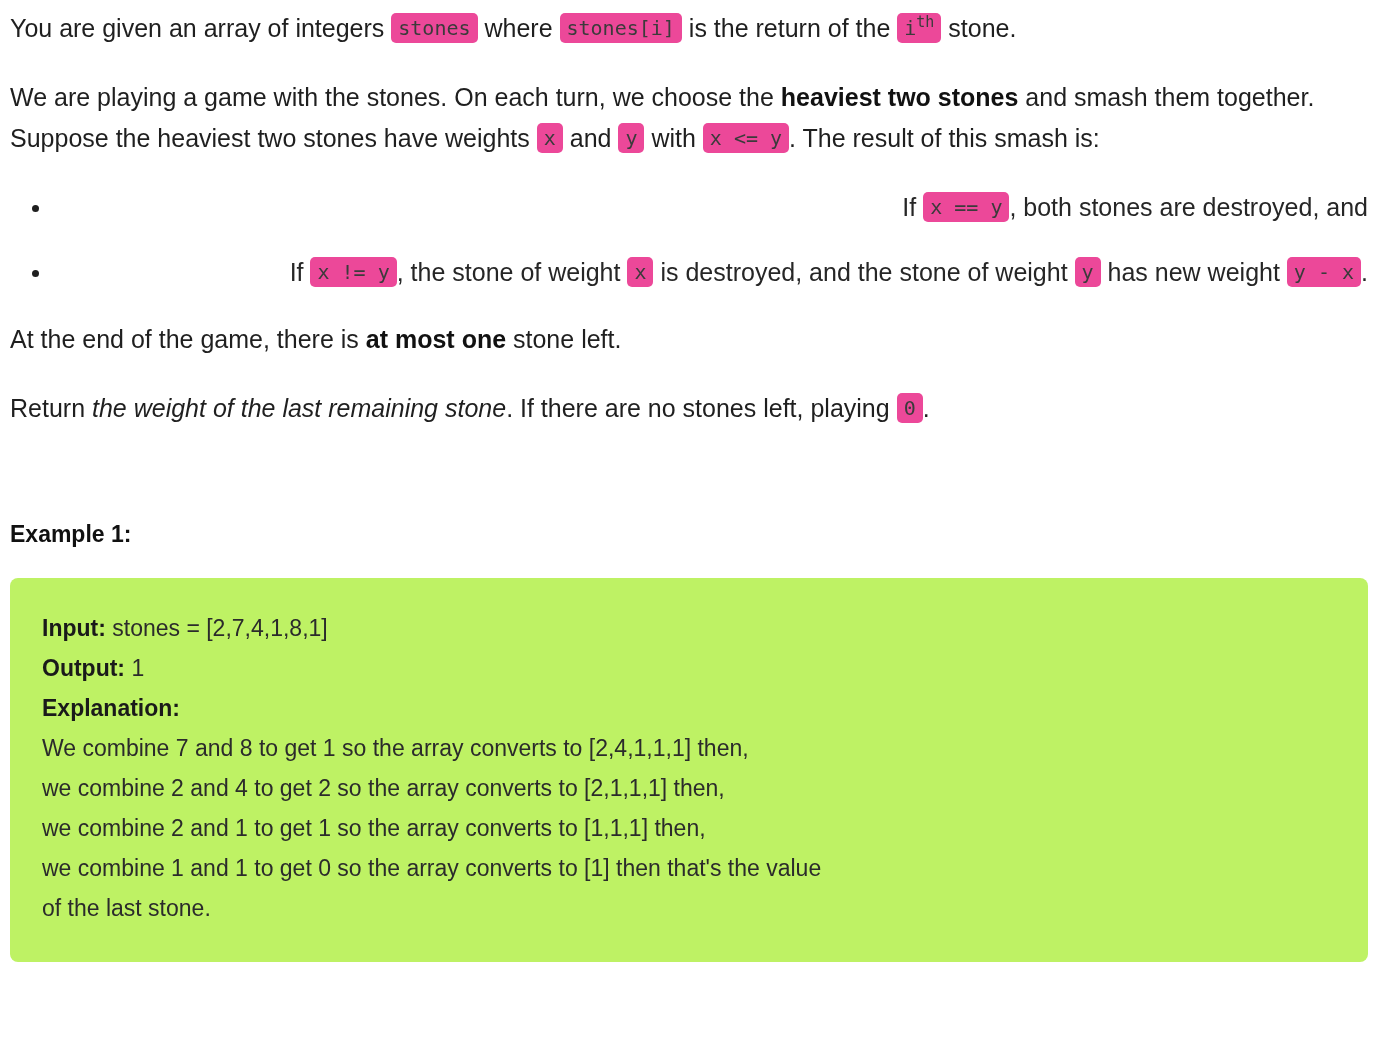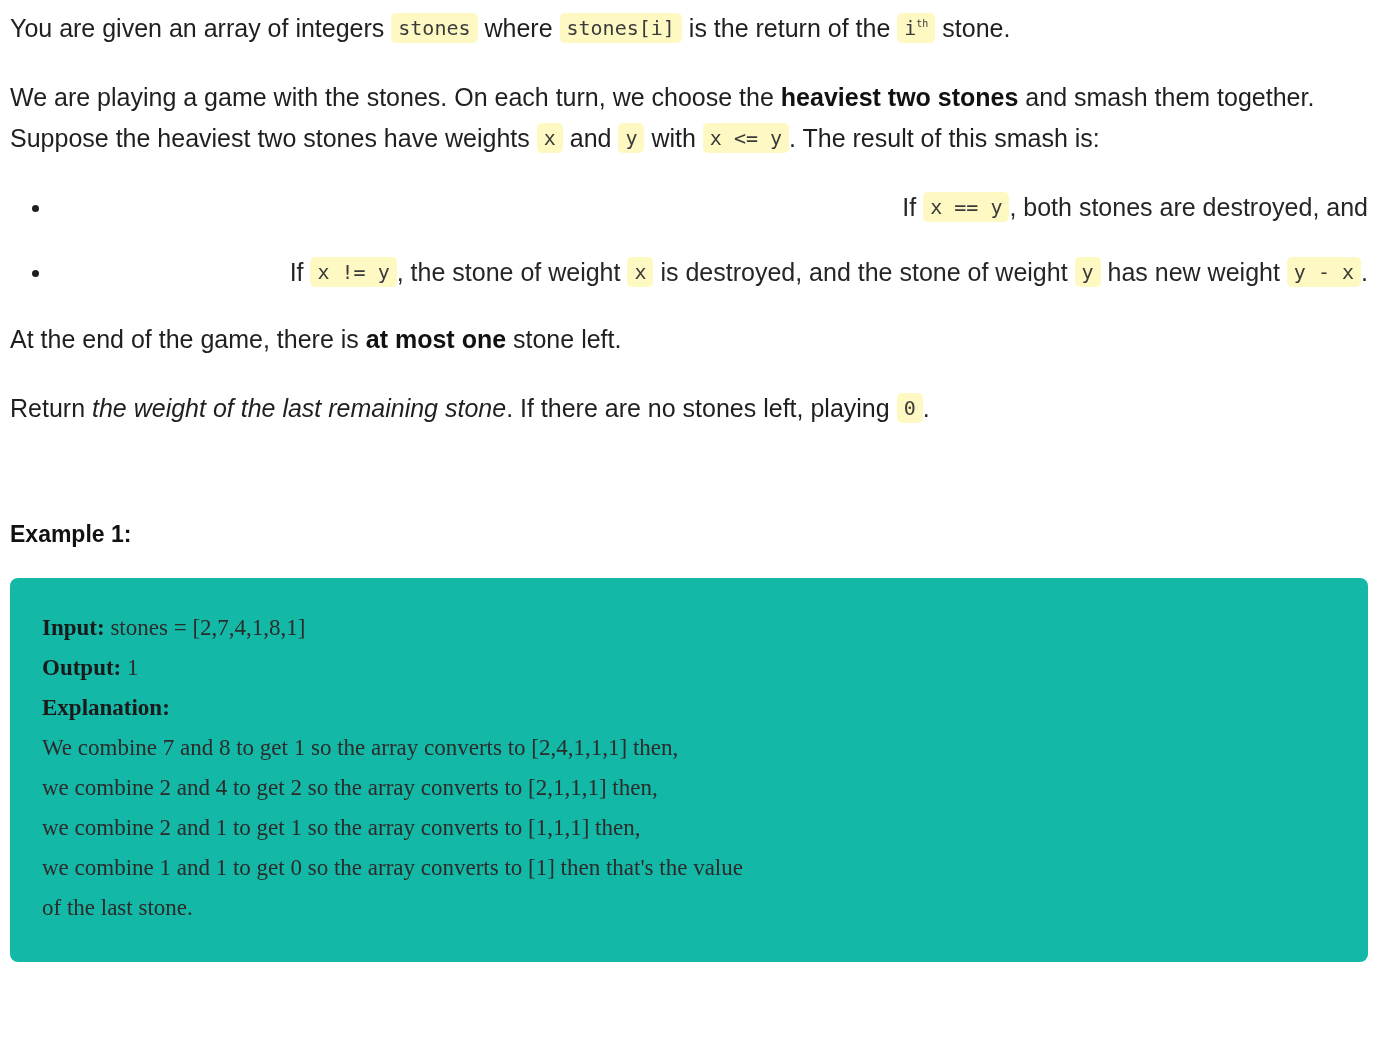--- a/index.html
+++ b/index.html
@@ -21,35 +21,35 @@
   }
   p.para {
     font-size: 25px;
     line-height: 41px;
     margin: 0 0 28px 0;
     color: #1f1f1f;
   }
   code.inline {
     font-family: "DejaVu Sans Mono", monospace;
     font-size: 20px;
-    background: #fef9c3;
+    background: #ec4899;
     border-radius: 5px;
     padding: 3px 7px;
     color: #3b3b3b;
     white-space: pre;
     vertical-align: 2px;
   }
   sup.th {
     font-size: 15px;
     vertical-align: super;
     line-height: 0;
   }
   code.inline sup.th {
     font-family: "DejaVu Sans Mono", monospace;
-    font-size: 10px;
+    font-size: 15px;
   }
   b.strong { font-weight: bold; color: #111; }
   i.em { }
 
   ul.bullets {
     margin: 0 0 26px 0;
     padding-left: 30px;
     list-style: none;
     text-align: right;
   }
@@ -75,25 +75,25 @@
   .spacer { height: 64px; }
 
   h3.example-title {
     font-size: 23px;
     font-weight: bold;
     margin: 0 0 30px 0;
     color: #111;
   }
 
   pre.codeblock {
-    background: #14b8a6;
+    background: #bef264;
     border-radius: 8px;
     margin: 0;
     padding: 30px 32px 34px 32px;
-    font-family: Liberation Serif, serif;
+    font-family: Liberation Sans, sans-serif;
     font-size: 23px;
     line-height: 40px;
     color: #2b2b2b;
     white-space: pre-wrap;
     word-break: normal;
     width: 1358px;
     box-sizing: border-box;
   }
   pre.codeblock b { font-weight: bold; color: #1a1a1a; }
 </style>

